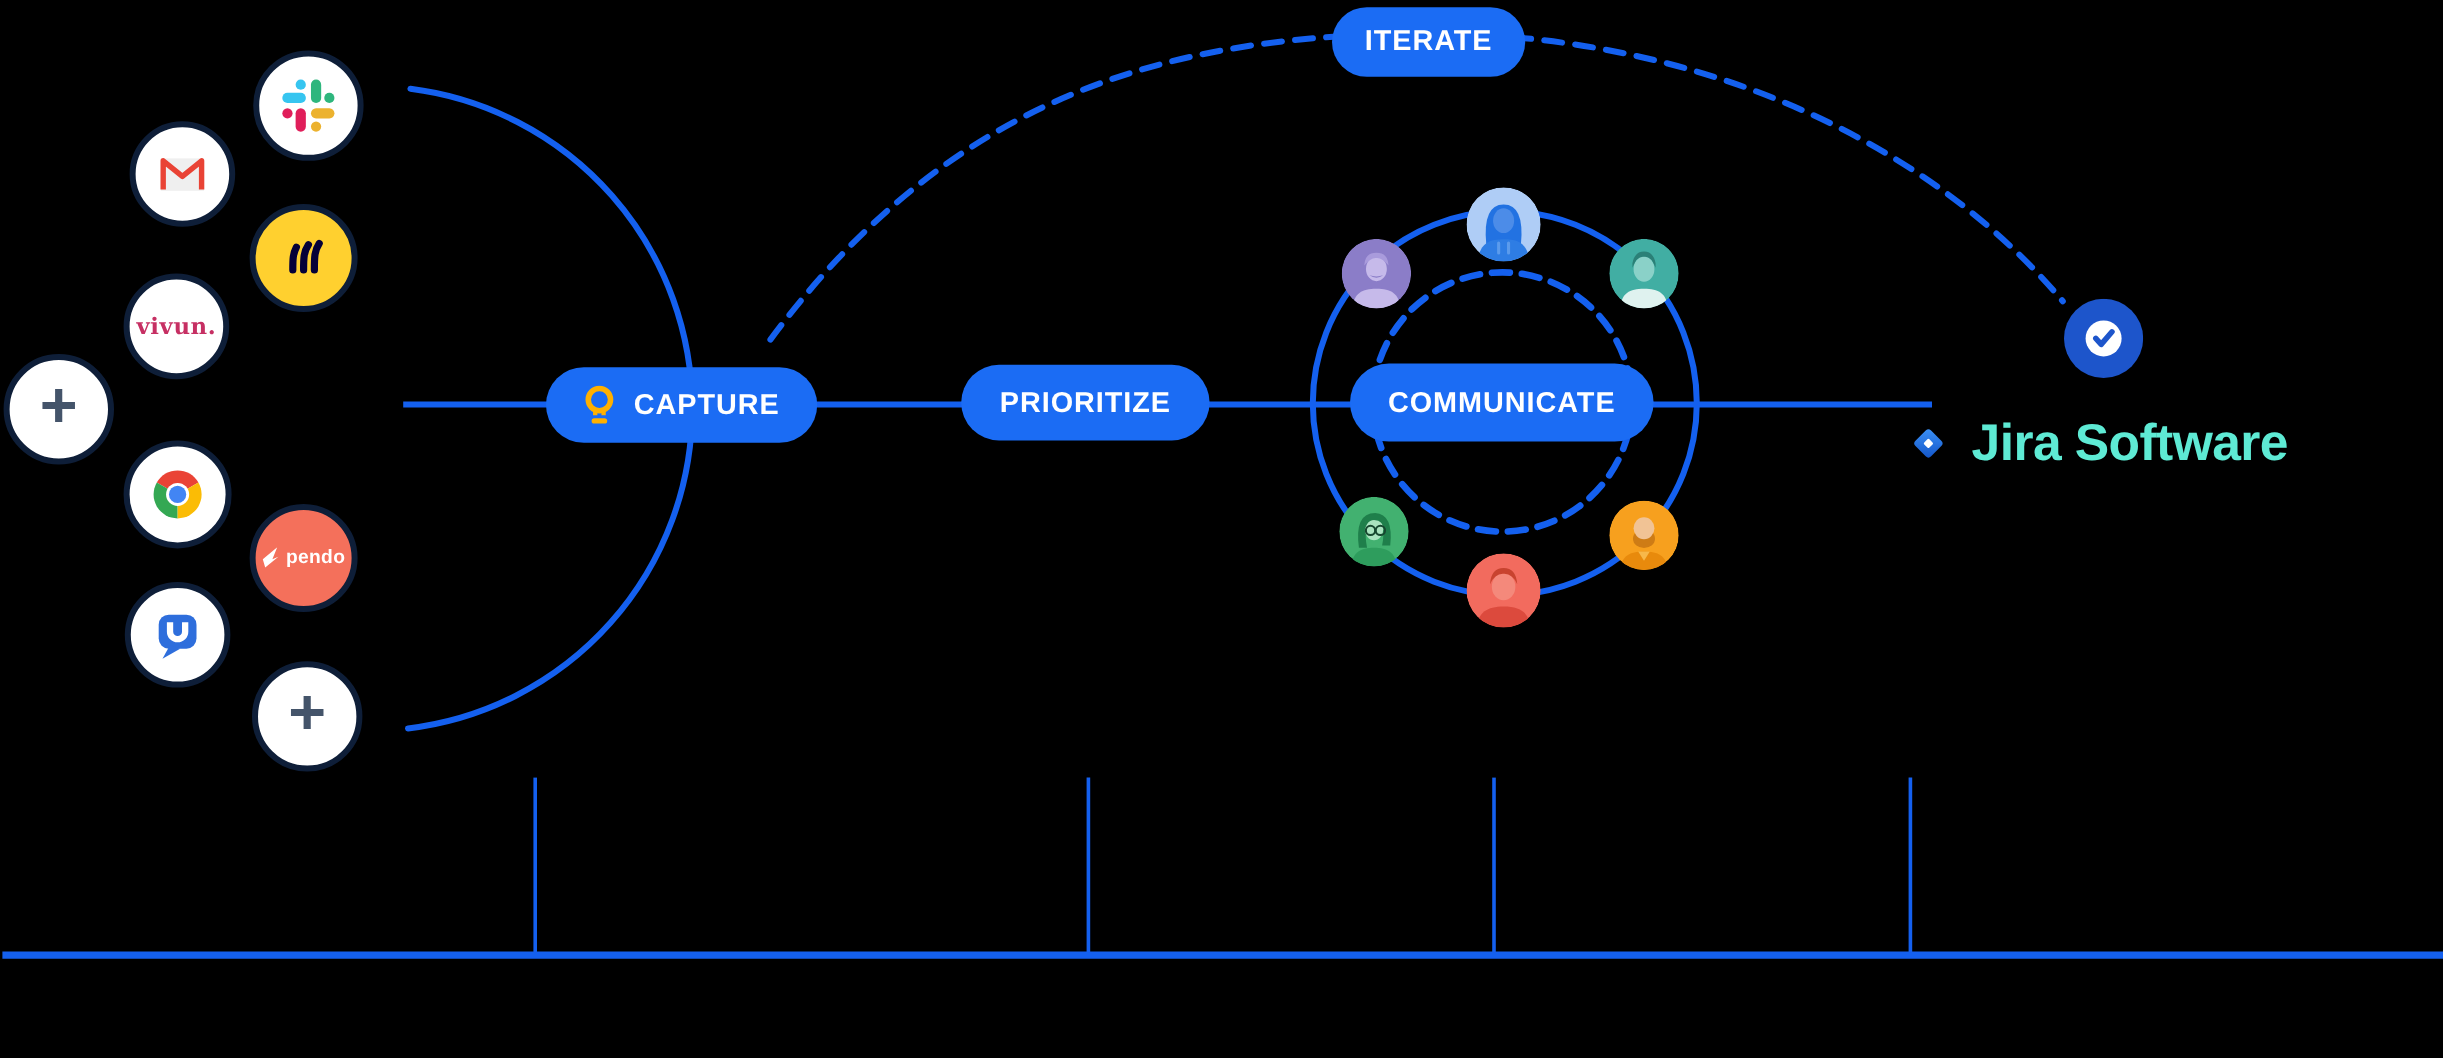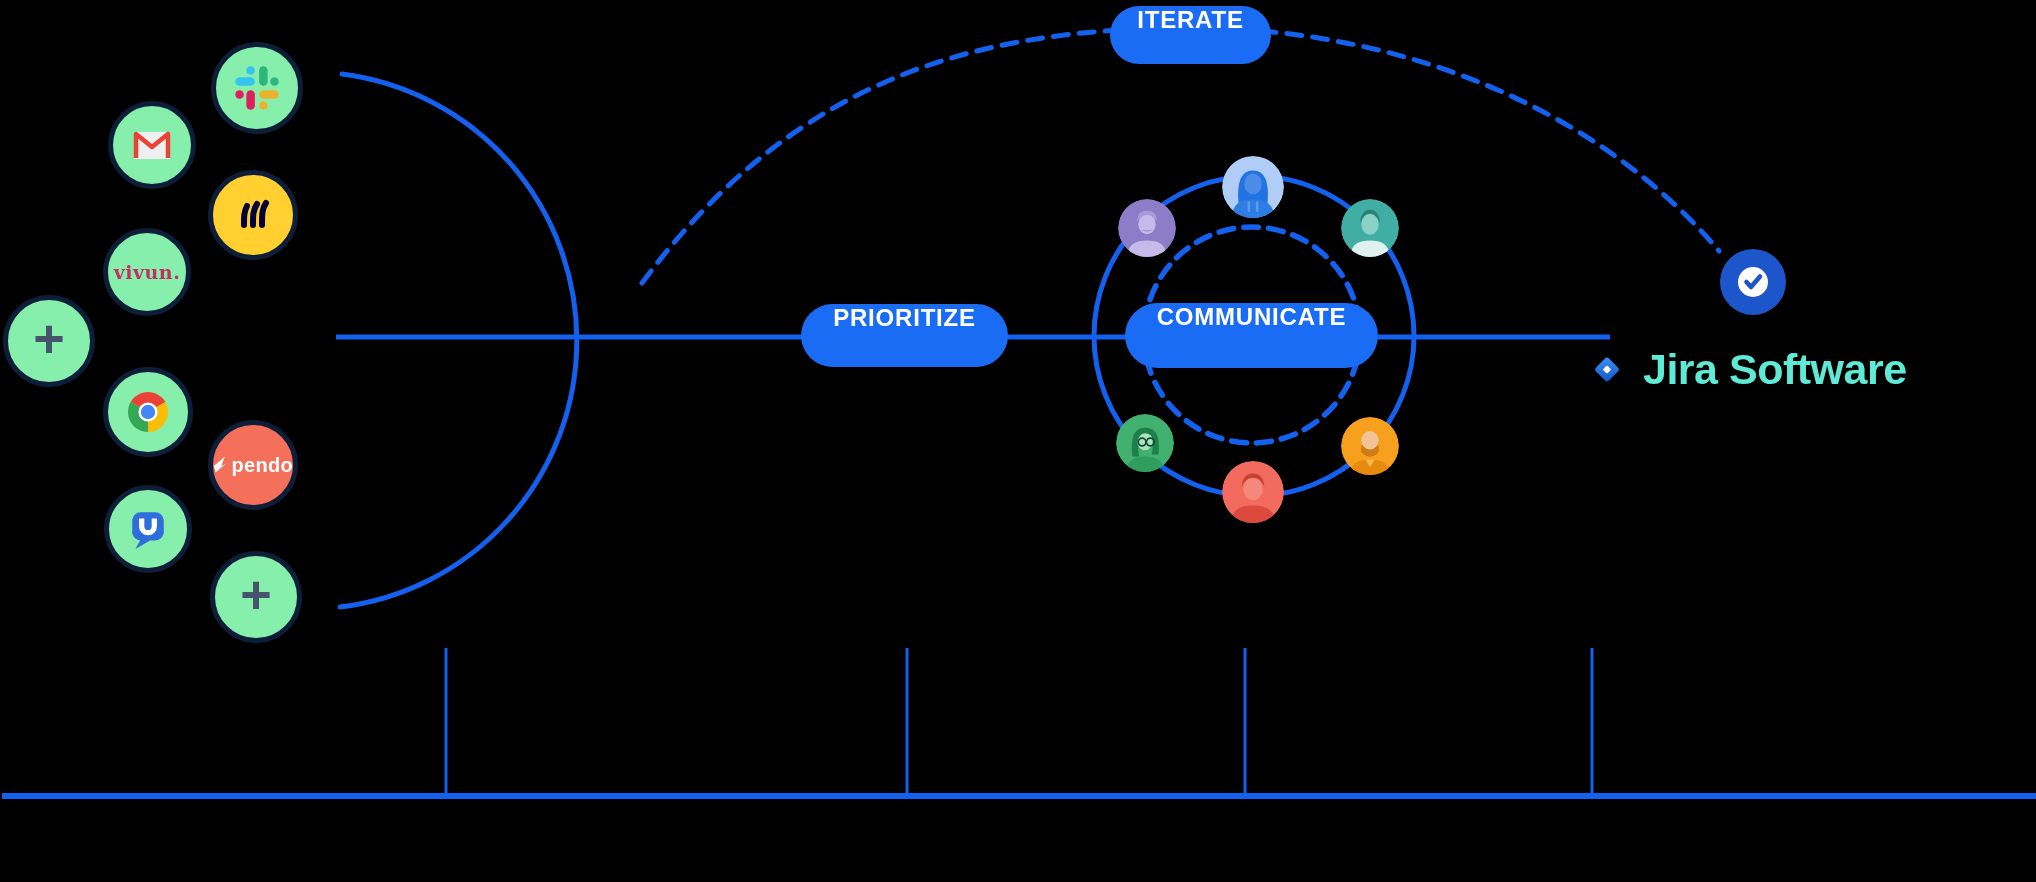--- a/index.html
+++ b/index.html
@@ -5,34 +5,34 @@
   html,body{margin:0;padding:0;background:#000;}
   .canvas{
     position:relative;width:2036px;height:882px;background:#000;overflow:hidden;
     font-family:"Liberation Sans",sans-serif;
   }
   svg{display:block;}
   .layer{position:absolute;left:0;top:0;}
 
   
   .icon-circle{
-    position:absolute;border-radius:50%;background:#86efac;
+    position:absolute;border-radius:50%;background:#ffffff;
     border:5px solid #0E1E38;box-sizing:border-box;
     display:flex;align-items:center;justify-content:center;
   }
   .icon-circle.miro-bg{background:#FFD02F;}
   .icon-circle.pendo-bg{background:#F4705B;flex-direction:row;gap:4px;}
   .vivun-text{font-family:"DejaVu Serif",serif;font-weight:bold;font-size:19px;color:#C62F63;letter-spacing:0.5px;}
-  .pendo-text{color:#fff;font-size:20px;font-weight:bold;letter-spacing:0.3px;}
+  .pendo-text{color:#fff;font-size:16px;font-weight:bold;letter-spacing:0.3px;}
   .plus-glyph{font-size:54px;font-weight:bold;color:#44546A;line-height:1;padding-bottom:6px;}
 
   
   .pill{
     position:absolute;background:#1B6CF4;border-radius:33px;
-    display:flex;align-items:flex-start;justify-content:center;gap:15px;
+    display:flex;align-items:center;justify-content:center;gap:15px;
     color:#fff;font-weight:bold;font-size:24px;letter-spacing:0.8px;
   }
   .pill-iterate{left:1110px;top:6px;width:161px;height:58px;}
   .pill-capture{left:455px;top:306px;width:226px;height:63px;}
   .pill-prioritize{left:801px;top:304px;width:207px;height:63px;}
   .pill-communicate{left:1125px;top:303px;width:253px;height:65px;}
 
   
   .avatar{position:absolute;border-radius:50%;overflow:hidden;}
   .av-top{left:1222px;top:156px;width:62px;height:62px;}
@@ -202,20 +202,28 @@
       <path d="M8 62 C9 48 16 43 30 43 C44 43 51 48 52 62 Z" fill="#DC4A3D"></path>
       <ellipse cx="30" cy="27" rx="9.5" ry="11" fill="#F4897B"></ellipse>
       <path d="M19 25 Q20 12 30 12 Q40 12 41 25 Q37 16 30 16.5 Q23 16 19 25 Z" fill="#C8432F"></path>
     </svg>
   </div>
 
   <div class="pill pill-iterate">
     <span>ITERATE</span>
   </div>
 
+  <div class="pill pill-capture">
+    <svg width="27" height="34" viewBox="0 0 27 34">
+      <circle cx="13.5" cy="12" r="9.3" fill="none" stroke="#FFB000" stroke-width="4.6"></circle>
+      <path d="M10 20.5 V25 M17 20.5 V25" stroke="#FFB000" stroke-width="3.6"></path>
+      <rect x="7" y="27.5" width="13" height="4.5" rx="2.2" fill="#FFB000"></rect>
+    </svg>
+    <span>CAPTURE</span>
+  </div>
 
   <div class="pill pill-communicate">
     <span>COMMUNICATE</span>
   </div>
 
   <div class="pill pill-prioritize">
     <span>PRIORITIZE</span>
   </div>
 
   <div class="check-badge">

